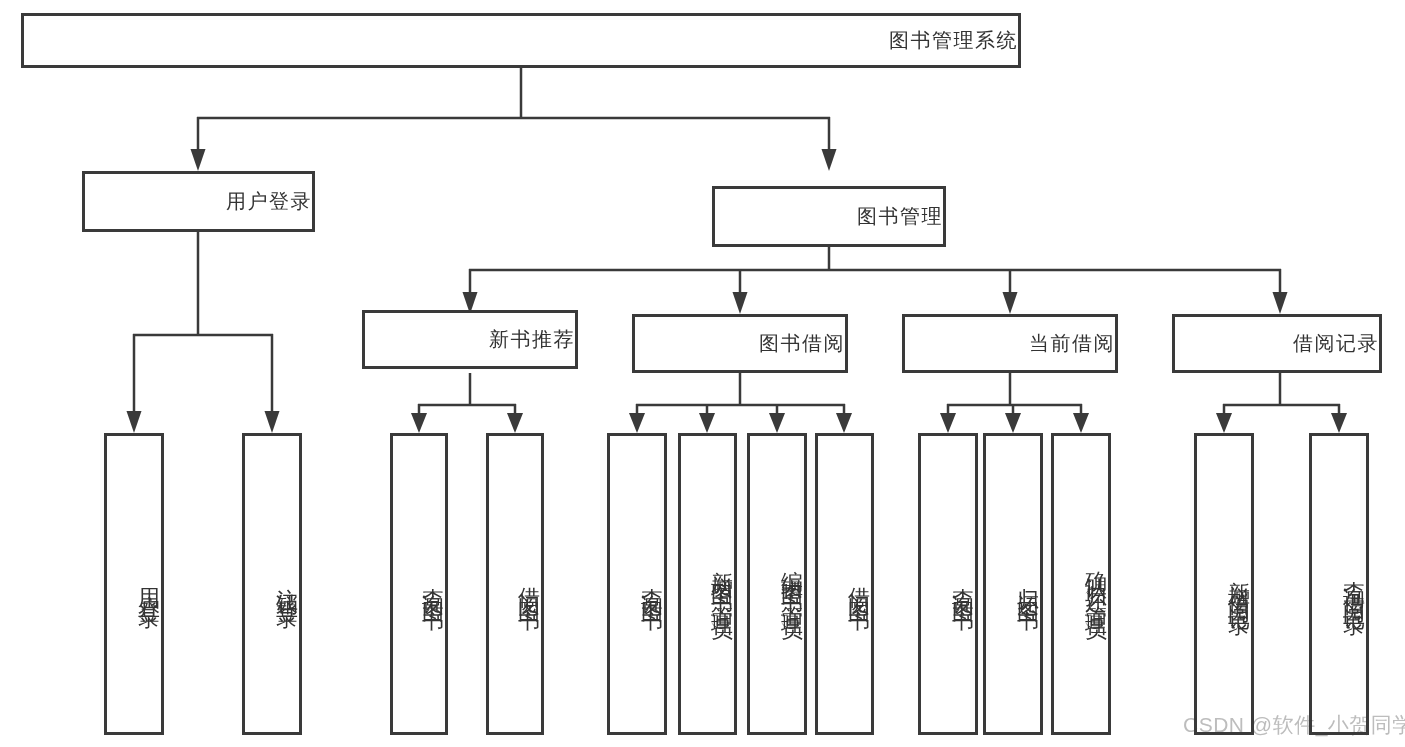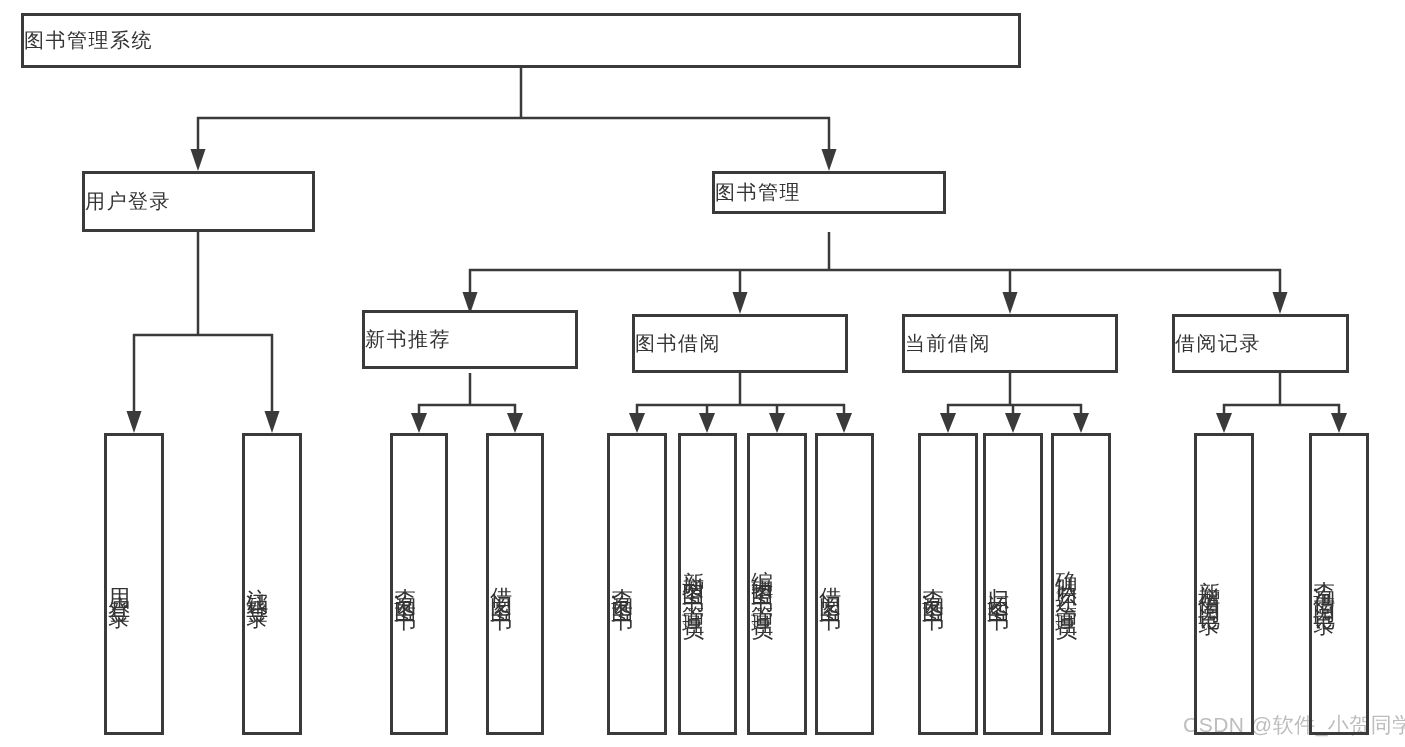--- a/index.html
+++ b/index.html
@@ -4,21 +4,21 @@
 <style>
   html,body { margin:0; padding:0; background:#ffffff; }
   .stage {
     position:relative; width:1405px; height:747px; background:#ffffff;
     overflow:hidden; font-family:"Liberation Sans", sans-serif;
   }
   svg.connectors { position:absolute; left:0; top:0; }
   .box {
     position:absolute; box-sizing:border-box;
     border:3px solid #3a3a3a; background:#ffffff;
-    display:flex; align-items:center; justify-content:flex-start;
+    display:flex; align-items:center; justify-content:flex-end;
     color:#333333;
   }
   .hnode { font-size:20px; letter-spacing:1.5px; }
   .leaf { width:60px; top:433px; height:302px; }
   .vtext {
     writing-mode:vertical-rl; text-orientation:mixed;
     font-size:22px; line-height:1.1; letter-spacing:7px; color:#333333;
   }
   .watermark {
     position:absolute; left:1183px; top:711px;
@@ -97,34 +97,34 @@
     </g>
   </svg>
 
   <div class="box hnode" style="left:21px;top:13px;width:1000px;height:55px">
     <span>图书管理系统</span>
   </div>
 
   <div class="box hnode" style="left:82px;top:171px;width:233px;height:61px">
     <span>用户登录</span>
   </div>
-  <div class="box hnode" style="left:712px;top:171px;width:234px;height:43px">
+  <div class="box hnode" style="left:712px;top:186px;width:234px;height:61px">
     <span>图书管理</span>
   </div>
 
   <div class="box hnode" style="left:362px;top:310px;width:216px;height:59px">
     <span>新书推荐</span>
   </div>
   <div class="box hnode" style="left:632px;top:314px;width:216px;height:59px">
     <span>图书借阅</span>
   </div>
   <div class="box hnode" style="left:902px;top:314px;width:216px;height:59px">
     <span>当前借阅</span>
   </div>
-  <div class="box hnode" style="left:1172px;top:314px;width:177px;height:59px">
+  <div class="box hnode" style="left:1172px;top:314px;width:210px;height:59px">
     <span>借阅记录</span>
   </div>
 
   <div class="box leaf" style="left:104px">
     <span class="vtext">用户登录</span>
   </div>
   <div class="box leaf" style="left:242px">
     <span class="vtext">注销登录</span>
   </div>
 

